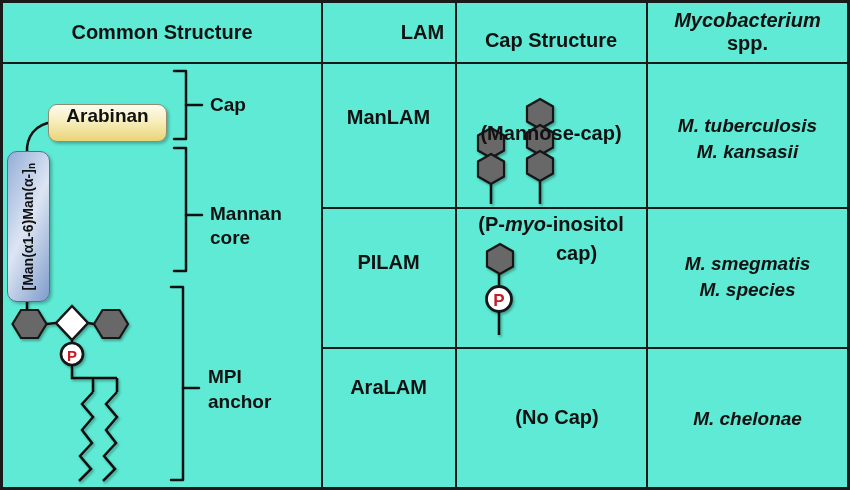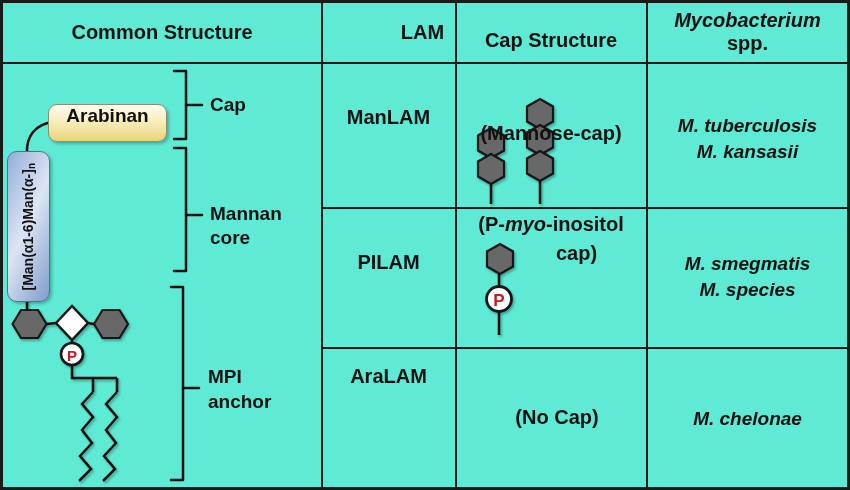--- a/index.html
+++ b/index.html
@@ -130,21 +130,21 @@
     <div>MPI</div>
     <div>anchor</div>
   </div>
   <div class="bracket-label" style="left:210px; top:202px;">
     <div>Mannan</div>
     <div>core</div>
   </div>
 
   <div class="cell lam-label" style="left:322px; top:62px; width:133px; height:145px; padding-bottom:34px;">ManLAM</div>
   <div class="cell lam-label" style="left:322px; top:207px; width:133px; height:140px; padding-bottom:30px;">PILAM</div>
-  <div class="cell lam-label" style="left:322px; top:329px; width:133px; height:128px; padding-bottom:34px;">AraLAM</div>
+  <div class="cell lam-label" style="left:322px; top:340px; width:133px; height:128px; padding-bottom:34px;">AraLAM</div>
 
   <div class="cell cap-label" style="left:456px; top:70px; width:190px; height:30px;margin-top:48px;">(Mannose-cap)</div>
   <div class="cell cap-label" style="left:456px; top:211px; width:190px; height:26px;">
     <span>(P-</span>
       <span class="it">myo</span>
       <span>-inositol</span>
   </div>
   <div class="cap-label" style="position:absolute; left:524px; top:242px; font-weight:700;margin-left:32px;">cap)</div>
   <div class="cell cap-label" style="left:456px; top:347px; width:190px; height:140px;padding-left:12px;">(No Cap)</div>
 

